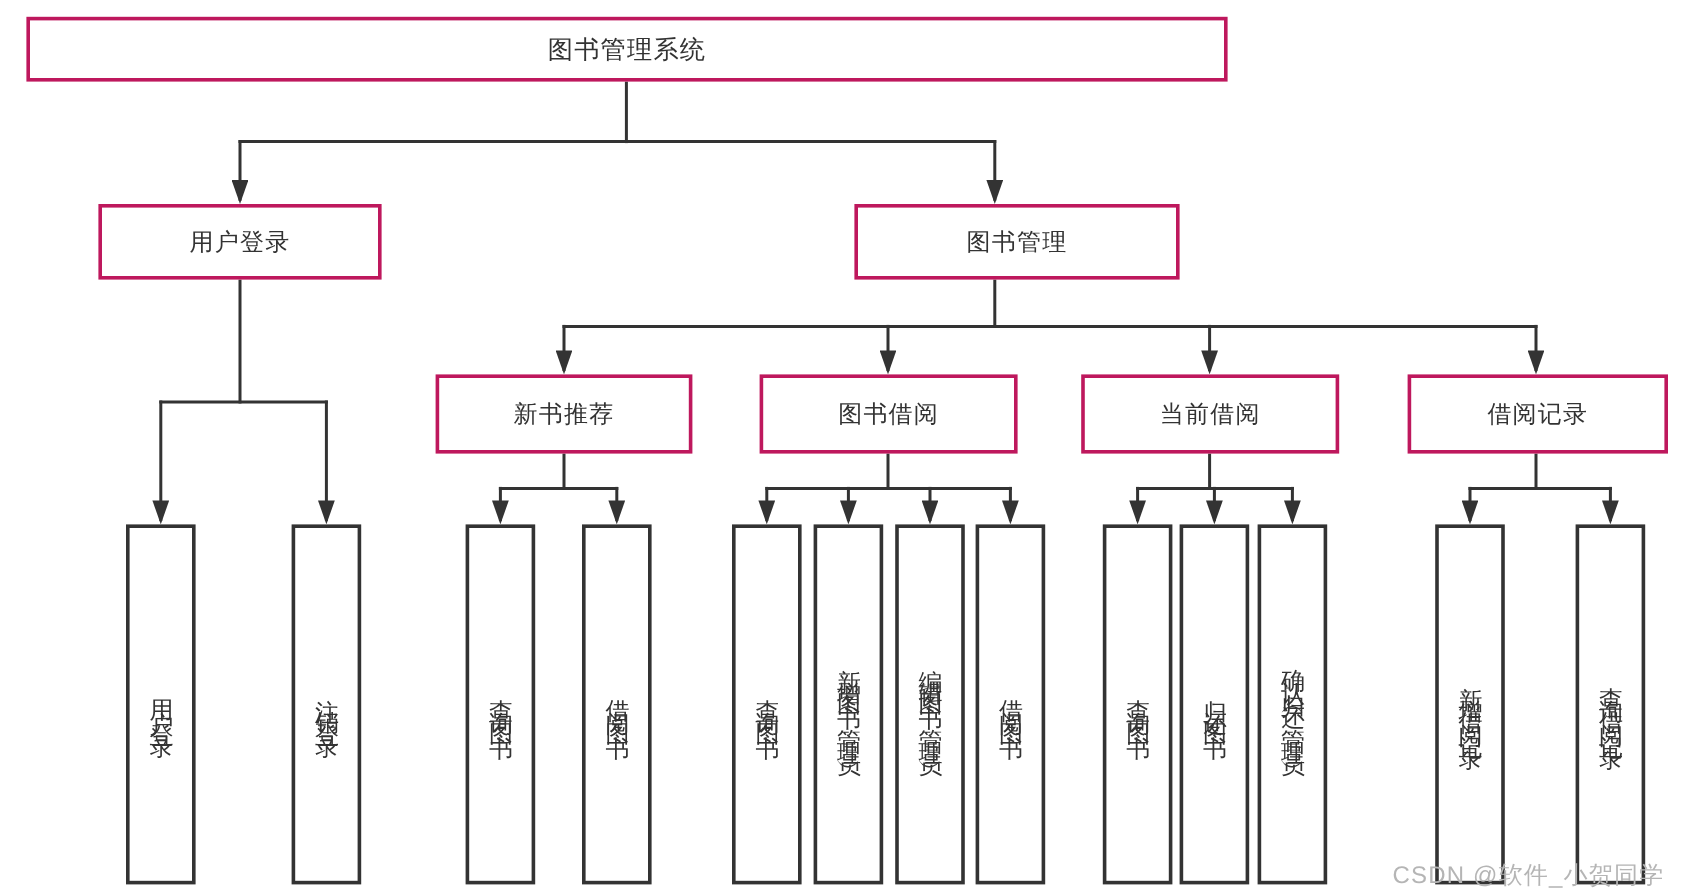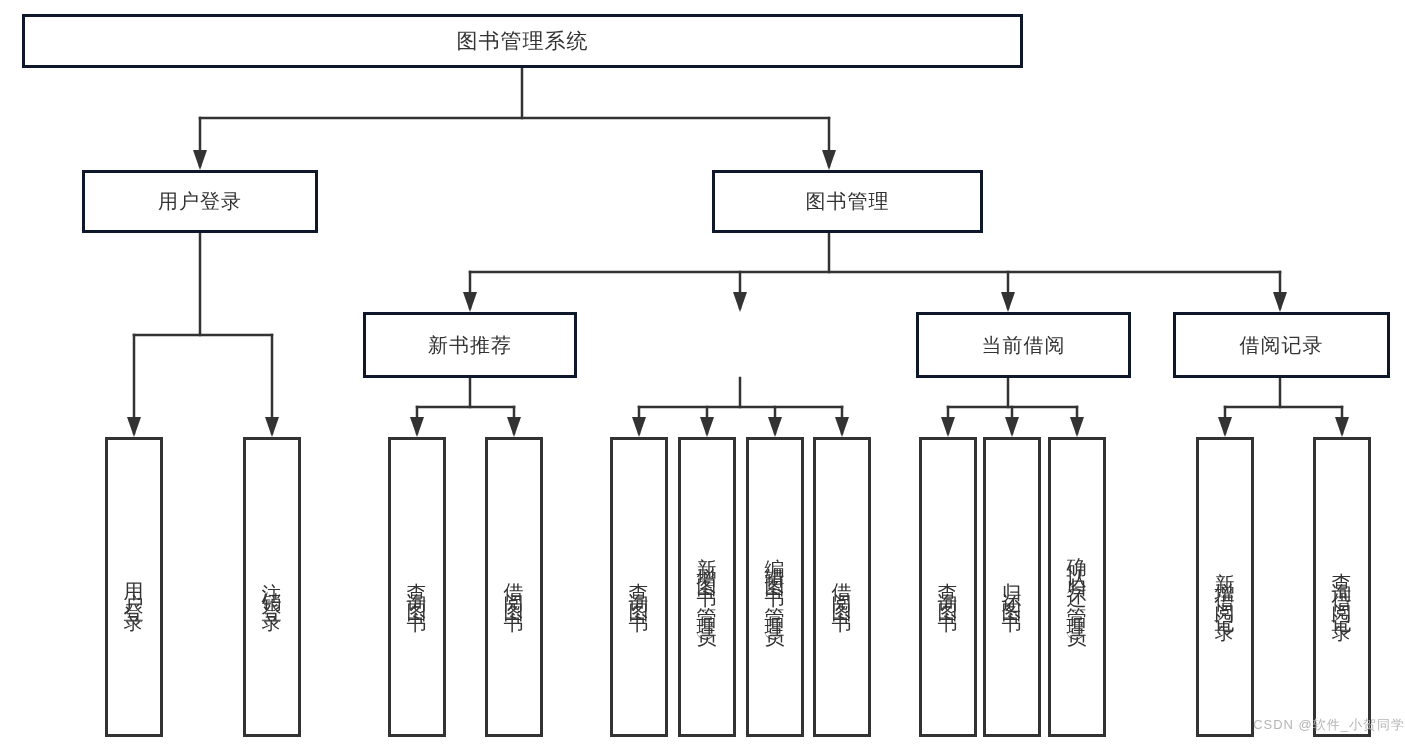--- a/index.html
+++ b/index.html
@@ -14,21 +14,21 @@
   #wires {
     position: absolute;
     left: 0; top: 0;
     width: 1405px; height: 747px;
     pointer-events: none;
   }
   .box {
     position: absolute;
     box-sizing: border-box;
     background: #ffffff;
-    border: 3px solid #0f172a;
+    border: 3px solid #be185d;
     display: flex;
     align-items: center;
     justify-content: center;
     color: #333333;
     font-size: 20px;
     letter-spacing: 1px;
     white-space: nowrap;
   }
   .vbox {
     position: absolute;
@@ -44,23 +44,23 @@
     writing-mode: vertical-rl;
     text-orientation: mixed;
     font-size: 20px;
     letter-spacing: 10px;
     color: #333333;
     line-height: 1;
   }
   .title-box { font-size: 21px; }
   #watermark {
     position: absolute;
-    right: 0;
+    right: 18px;
     top: 716px;
-    font-size: 13px;
+    font-size: 20px;
     color: #b5b5b5;
     letter-spacing: 1px;
   }
 </style>
 </head>
 <body>
 
 <div id="canvas">
 
   <svg id="wires" width="1405" height="747" viewBox="0 0 1405 747" xmlns="http://www.w3.org/2000/svg">
@@ -120,21 +120,24 @@
   <div class="box" style="left:82px; top:170px; width:236px; height:63px;">
     <span>用户登录</span>
   </div>
   <div class="box" style="left:712px; top:170px; width:271px; height:63px;">
     <span>图书管理</span>
   </div>
 
   <div class="box" style="left:363px; top:312px; width:214px; height:66px;align-items:center;">
     <span>新书推荐</span>
   </div>
-  <div class="box" style="left:901px; top:312px; width:215px; height:66px;margin-left:15px;">
+  <div class="box" style="left:633px; top:312px; width:215px; height:66px;">
+    <span>图书借阅</span>
+  </div>
+  <div class="box" style="left:901px; top:312px; width:215px; height:66px;">
     <span>当前借阅</span>
   </div>
   <div class="box" style="left:1173px; top:312px; width:217px; height:66px;">
     <span>借阅记录</span>
   </div>
 
   <div class="vbox" style="left:105px; top:437px; width:58px; height:300px;">
     <span class="vtext">用户登录</span>
   </div>
   <div class="vbox" style="left:243px; top:437px; width:58px; height:300px;">

